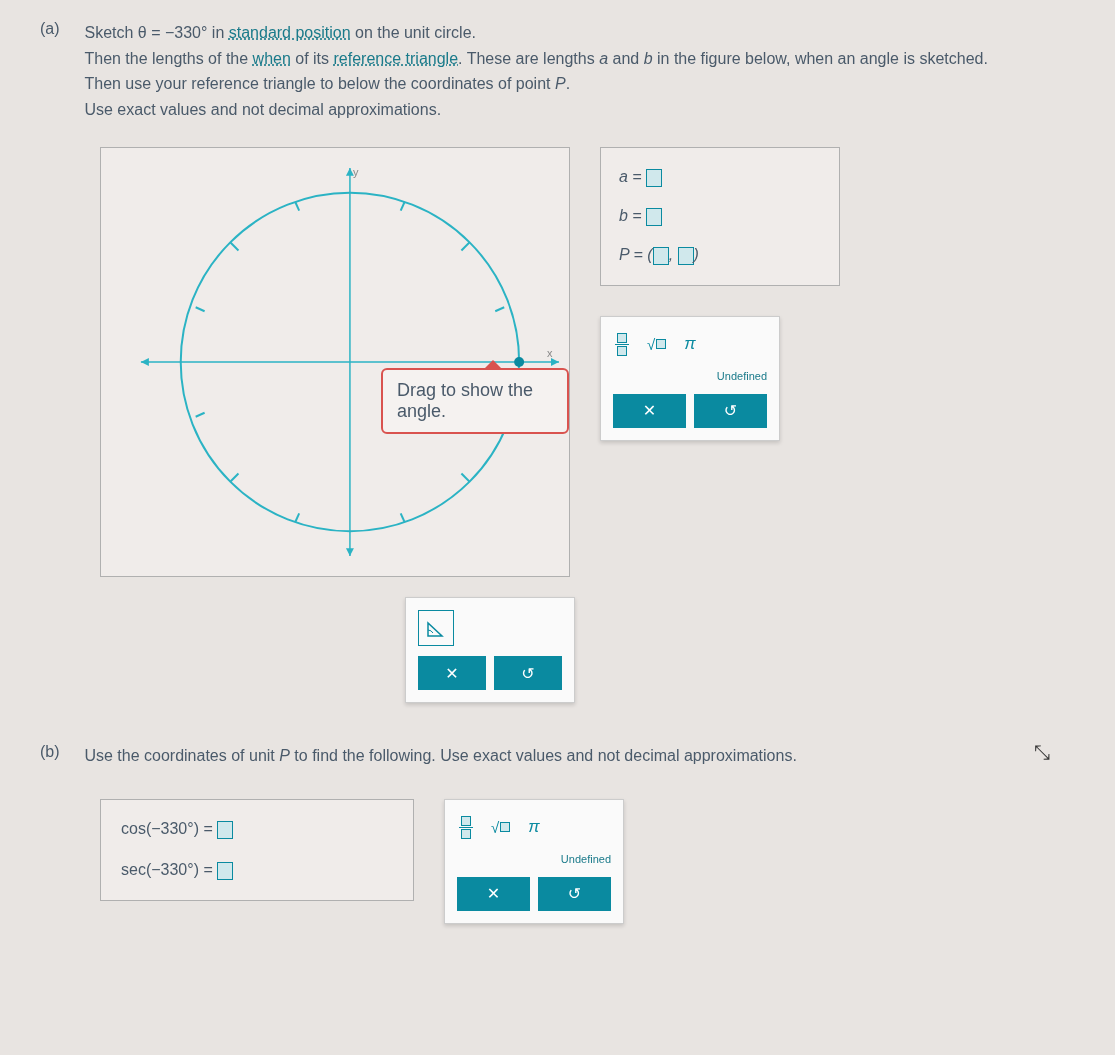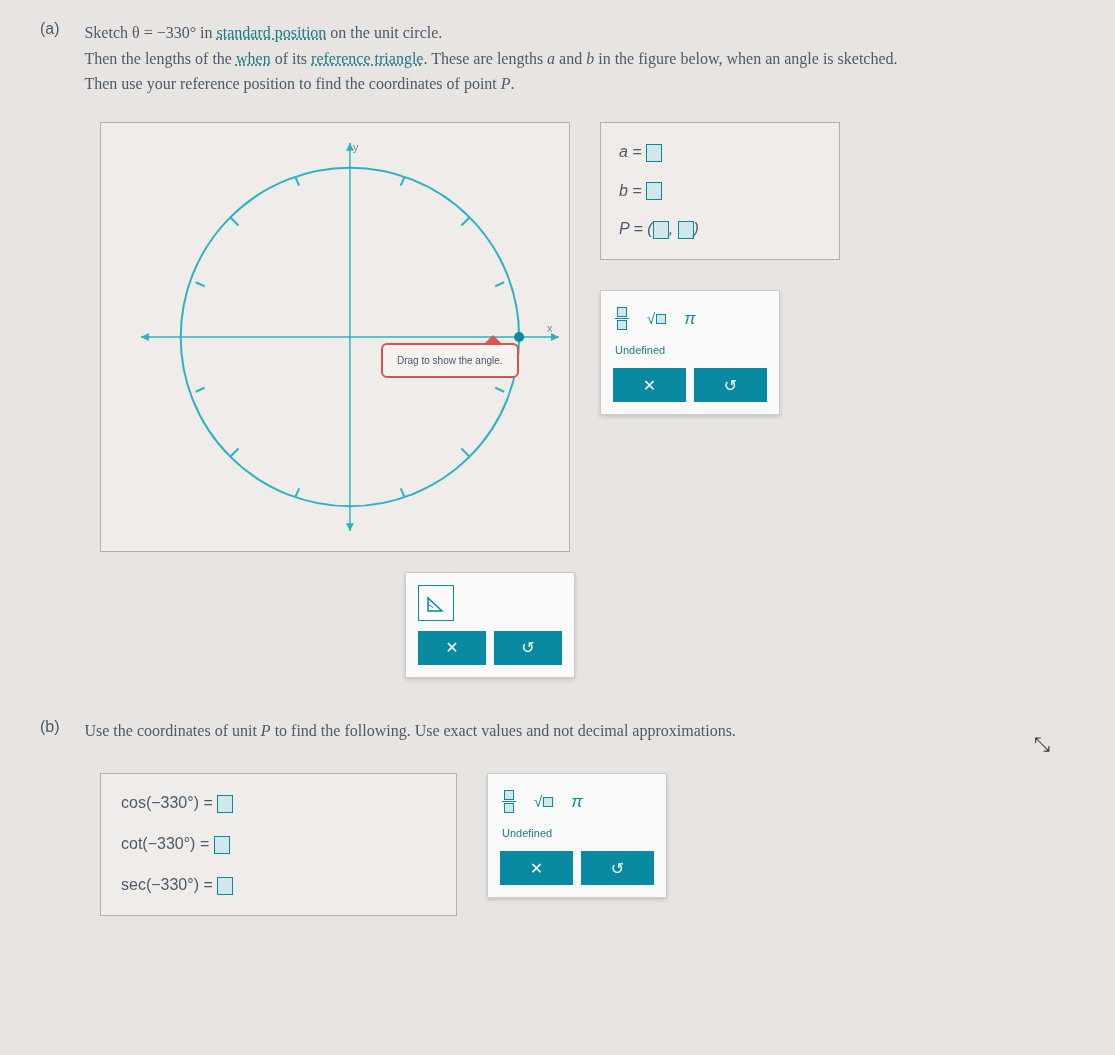--- a/index.html
+++ b/index.html
@@ -4,38 +4,38 @@
   <style>
     * { box-sizing: border-box; margin: 0; padding: 0; }
     body {
       font-family: Arial, sans-serif;
       background: #e8e4e1;
       padding: 20px 40px;
       color: #4a5a6a;
       width: 1115px;
     }
     .part-label { font-weight: normal; display: inline-block; width: 40px; vertical-align: top; }
-    .part-content { display: inline-block; width: calc(100% - 50px); vertical-align: top; font-family: Liberation Serif, serif; }
+    .part-content { display: inline-block; width: calc(100% - 50px); vertical-align: top; }
     .instructions { line-height: 1.6; margin-bottom: 15px; }
     .instructions a { color: #1a7a8a; text-decoration: underline dotted; }
     .italic { font-style: italic; }
     .main-area { display: flex; gap: 30px; align-items: flex-start; margin-top: 10px; margin-left: 60px; }
     .circle-panel {
       width: 470px; height: 430px;
       border: 1px solid #b0b0b0;
       background: #f0ecea;
       position: relative;
     }
     .circle-svg { width: 100%; height: 100%; }
     .drag-callout {
       border: 2px solid #d9534f;
       border-radius: 6px;
       background: #f5f2f0;
       padding: 10px 14px;
-      font-size: 10px;
+      font-size: 18px;
       color: #4a5a6a;
       position: absolute;
       top: 220px; left: 280px;
     }
     .drag-callout::before {
       content: '';
       position: absolute;
       top: -10px; left: 100px;
       border: 10px solid transparent;
       border-bottom-color: #d9534f;
@@ -60,21 +60,21 @@
       border: 1px solid #ccc;
       background: #fafafa;
       padding: 12px;
       box-shadow: 0 2px 4px rgba(0,0,0,0.15);
       width: 180px;
     }
     .tool-panel.small { width: 170px; margin: auto; }
     .tool-row { display: flex; gap: 18px; align-items: center; margin-bottom: 10px; justify-content: flex-start; padding: 4px 2px; }
     .tool-btn { font-size: 15px; color: #0a8aa0; cursor: pointer; display:inline-flex; align-items:center; }
     .tool-btn .box-in { display:inline-block; width:10px; height:10px; border:1px solid #0a8aa0; background:#d0e8ec; }
-    .undef { font-size: 11px; color: #1a7a8a; margin: 6px 0 12px 2px; }
+    .undef { font-size: 11px; color: #1a7a8a; margin: 6px 0 12px 2px; text-align: right; }
     .action-row { display: flex; gap: 8px; }
     .action-btn {
       flex: 1;
       background: #0a8aa0;
       color: white;
       border: none;
       height: 34px;
       font-size: 16px;
       cursor: pointer;
       display: flex; align-items: center; justify-content: center;
@@ -86,35 +86,36 @@
       background: #fafafa;
       display: flex; align-items: center; justify-content: center;
       margin-bottom: 10px;
     }
     .part-b { margin-top: 20px; }
     .part-b-row { display: flex; gap: 30px; align-items: flex-start; margin-left: 60px; margin-top: 15px;}
     .trig-panel {
       border: 1px solid #b0b0b0;
       background: #f0ecea;
       padding: 20px;
-      width: 357px;
+      width: 314px;
     }
     .trig-row { margin-bottom: 22px; }
     .cursor-icon { position: absolute; right: 25px; bottom: 160px; font-size: 20px; color: #333;}
     .pos-wrap{position:relative;}
   </style>
 </head>
 <body>
 
 <div>
   <span class="part-label">(a)</span>
   <div class="part-content instructions">
     <span>Sketch θ = −330° in </span><a href="#">standard position</a><span> on the unit circle.</span><br>
     <span>Then the lengths of the </span><a href="#">when</a><span> of its </span><a href="#">reference triangle</a><span>. These are lengths </span><span class="italic">a</span><span> and </span><span class="italic">b</span><span> in the figure below, when an angle is sketched.</span><br>
-    <span>Then use your reference position to find the coordinates of point </span><span class="italic">P</span><span>.</span><br>
+    <span>Then use your reference triangle to below the coordinates of point </span><span class="italic">P</span><span>.</span><br>
+    <span>Use exact values and not decimal approximations.</span>
   </div>
 </div>
 
 <div class="main-area">
   <div class="circle-panel">
     <svg class="circle-svg" viewBox="0 0 470 430">
       <line x1="40" y1="215" x2="460" y2="215" stroke="#2bb3c4" stroke-width="1.5"></line>
       <polygon points="460,215 452,211 452,219" fill="#2bb3c4"></polygon>
       <polygon points="40,215 48,211 48,219" fill="#2bb3c4"></polygon>
       <line x1="250" y1="20" x2="250" y2="410" stroke="#2bb3c4" stroke-width="1.5"></line>
@@ -204,23 +205,20 @@
   <span class="part-label">(b)</span>
   <div class="part-content instructions">
     <span>Use the coordinates of unit </span><span class="italic">P</span><span> to find the following. Use exact values and not decimal approximations.</span>
   </div>
 
   <div class="part-b-row">
     <div class="trig-panel">
       <div class="trig-row">
         <span>cos(−330°) = </span><span class="input-box"></span>
       </div>
-      <div class="trig-row">
-        <span>cot(−330°) = </span><span class="input-box"></span>
-      </div>
       <div class="trig-row" style="margin-bottom:0">
         <span>sec(−330°) = </span><span class="input-box"></span>
       </div>
     </div>
 
     <div class="tool-panel">
       <div class="tool-row">
         <span class="tool-btn">
           <span style="display:inline-flex;flex-direction:column;align-items:center;line-height:1;">
             <span class="box-in"></span>

